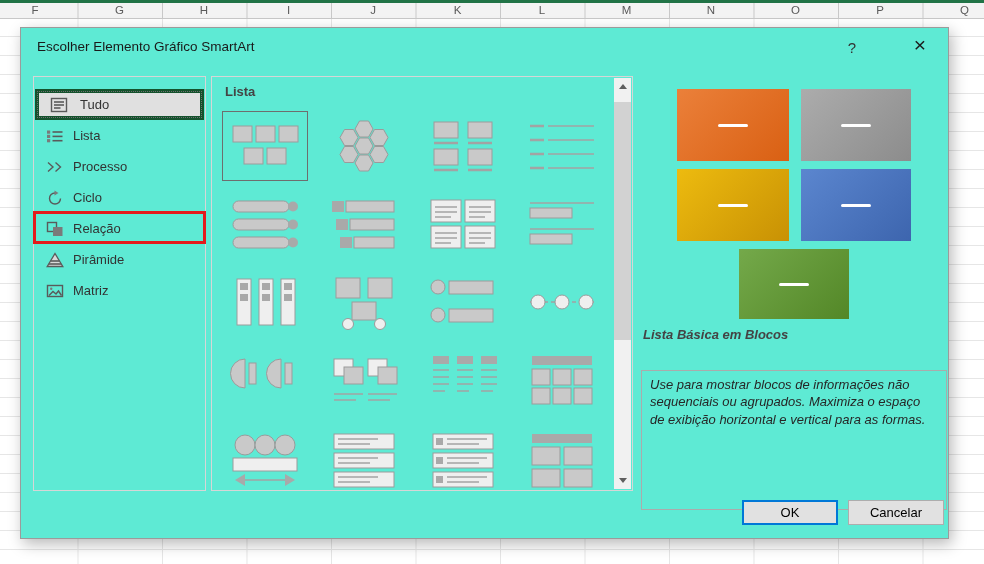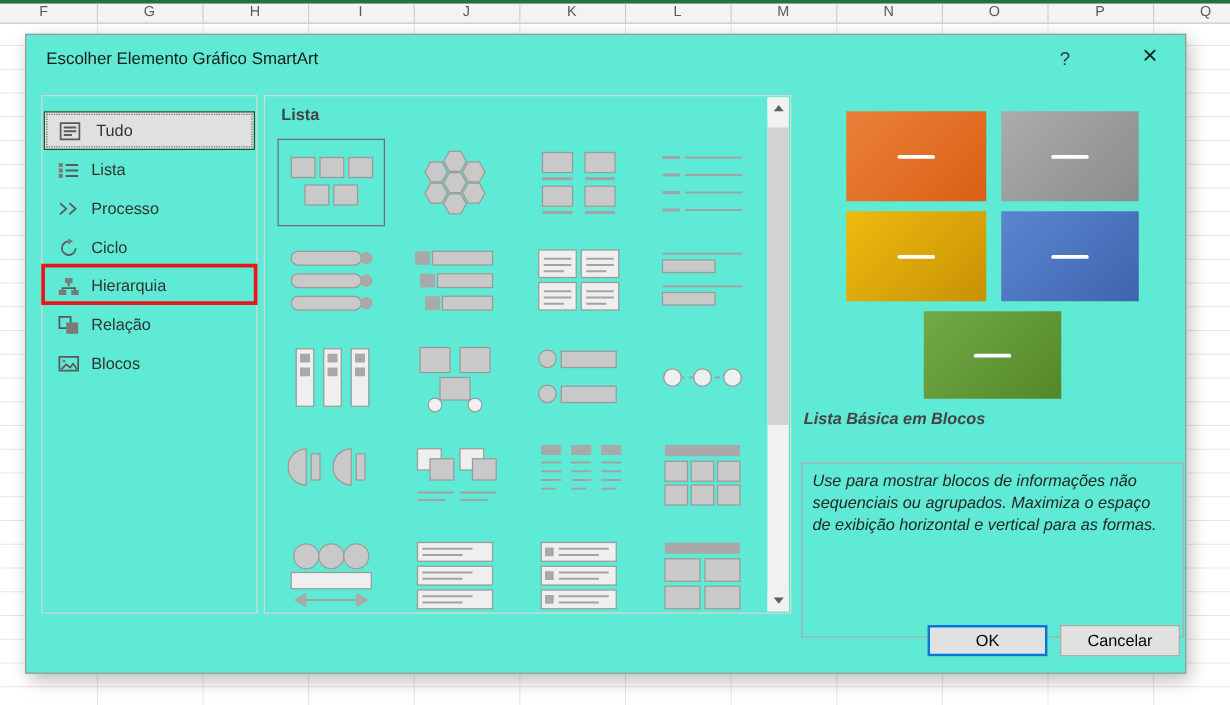--- a/index.html
+++ b/index.html
@@ -28,21 +28,21 @@
   .dlg-help{position:absolute;right:78px;top:8px;width:36px;height:24px;text-align:center;
     font-size:15px;color:#333;line-height:24px;cursor:default;}
   .dlg-close{position:absolute;right:8px;top:4px;width:40px;height:28px;text-align:center;
     font-size:21px;color:#1A1A1A;line-height:26px;cursor:default;}
 
   
   .sidebar{position:absolute;left:12px;top:48px;width:173px;height:415px;
     border:1px solid #D6D6D6;box-sizing:border-box;padding-top:12px;}
   .cat-item{height:31px;box-sizing:border-box;display:flex;align-items:center;gap:9px;
     padding-left:11px;margin:0 1px;font-size:13px;color:#333;cursor:default;white-space:nowrap;}
-  .cat-item.selected{background:#E0E0E0;border:1px solid #14532d;outline:1px dotted #6E6E6E;
+  .cat-item.selected{background:#E0E0E0;border:4px solid #14532d;outline:1px dotted #6E6E6E;
     outline-offset:-3px;gap:12px;}
   .cat-icon{width:18px;height:16px;flex:0 0 18px;}
   .i-s{fill:none;stroke:#5A5A5A;stroke-width:1.4;}
   .i-f{fill:#7A7A7A;stroke:none;}
   .i-l{stroke:#5A5A5A;stroke-width:1.6;}
   .red-box{position:absolute;left:-1px;right:-1px;top:134px;height:33px;box-sizing:border-box;
     border:3px solid #E31B1C;pointer-events:none;}
 
   
   .gallery{position:absolute;left:190px;top:48px;width:422px;height:415px;
@@ -150,47 +150,46 @@
       </div>
 
       <div class="cat-item">
         <svg class="cat-icon" viewBox="0 0 18 16">
           <path class="i-s" d="M14.5,8.5 A5.5,5.5 0 1 1 9,3" stroke-width="1.8"></path>
           <polygon class="i-f" points="8.5,0.5 8.5,5.5 12.5,3"></polygon>
         </svg>
         <span>Ciclo</span>
       </div>
 
-      <div class="cat-item">
-        <svg class="cat-icon" viewBox="0 0 18 16">
-          <rect class="i-f" x="6" y="1.5" width="6" height="4"></rect>
-          <path class="i-s" d="M9,5.5 V8 M4,11 V9.5 H14 V11" stroke-width="1.2"></path>
-          <rect class="i-f" x="1" y="11" width="6" height="4"></rect>
-          <rect class="i-f" x="11" y="11" width="6" height="4"></rect>
-        </svg>
-        <span>Hierarquia</span>
-      </div>
 
       <div class="cat-item">
         <svg class="cat-icon" viewBox="0 0 18 16">
           <rect class="i-s" x="1.5" y="1.5" width="9" height="9"></rect>
           <rect class="i-f" x="7" y="6" width="9.5" height="9"></rect>
         </svg>
         <span>Relação</span>
       </div>
 
 
+      <div class="cat-item">
+        <svg class="cat-icon" viewBox="0 0 18 16">
+          <polygon points="9,1.5 16.8,14.5 1.2,14.5" fill="#D9D9D9" stroke="#5A5A5A" stroke-width="1.3"></polygon>
+          <line class="i-l" x1="4.8" y1="9" x2="13.2" y2="9" stroke-width="1.2"></line>
+          <line class="i-l" x1="2.9" y1="12" x2="15.1" y2="12" stroke-width="1.2"></line>
+        </svg>
+        <span>Pirâmide</span>
+      </div>
 
       <div class="cat-item">
         <svg class="cat-icon" viewBox="0 0 18 16">
           <rect class="i-s" x="1.5" y="2.5" width="15" height="11"></rect>
           <circle class="i-f" cx="5.2" cy="5.8" r="1.2"></circle>
           <path class="i-s" d="M3,12.5 L7,8.5 L10,11 L12.5,8 L15.5,12.5" stroke-width="1.2"></path>
         </svg>
-        <span>Blocos</span>
+        <span>Matriz</span>
       </div>
 
       <div class="red-box"></div>
     </div>
 
     <div class="gallery">
       <div class="gallery-header">Lista</div>
 
       <div class="thumbs">
 

